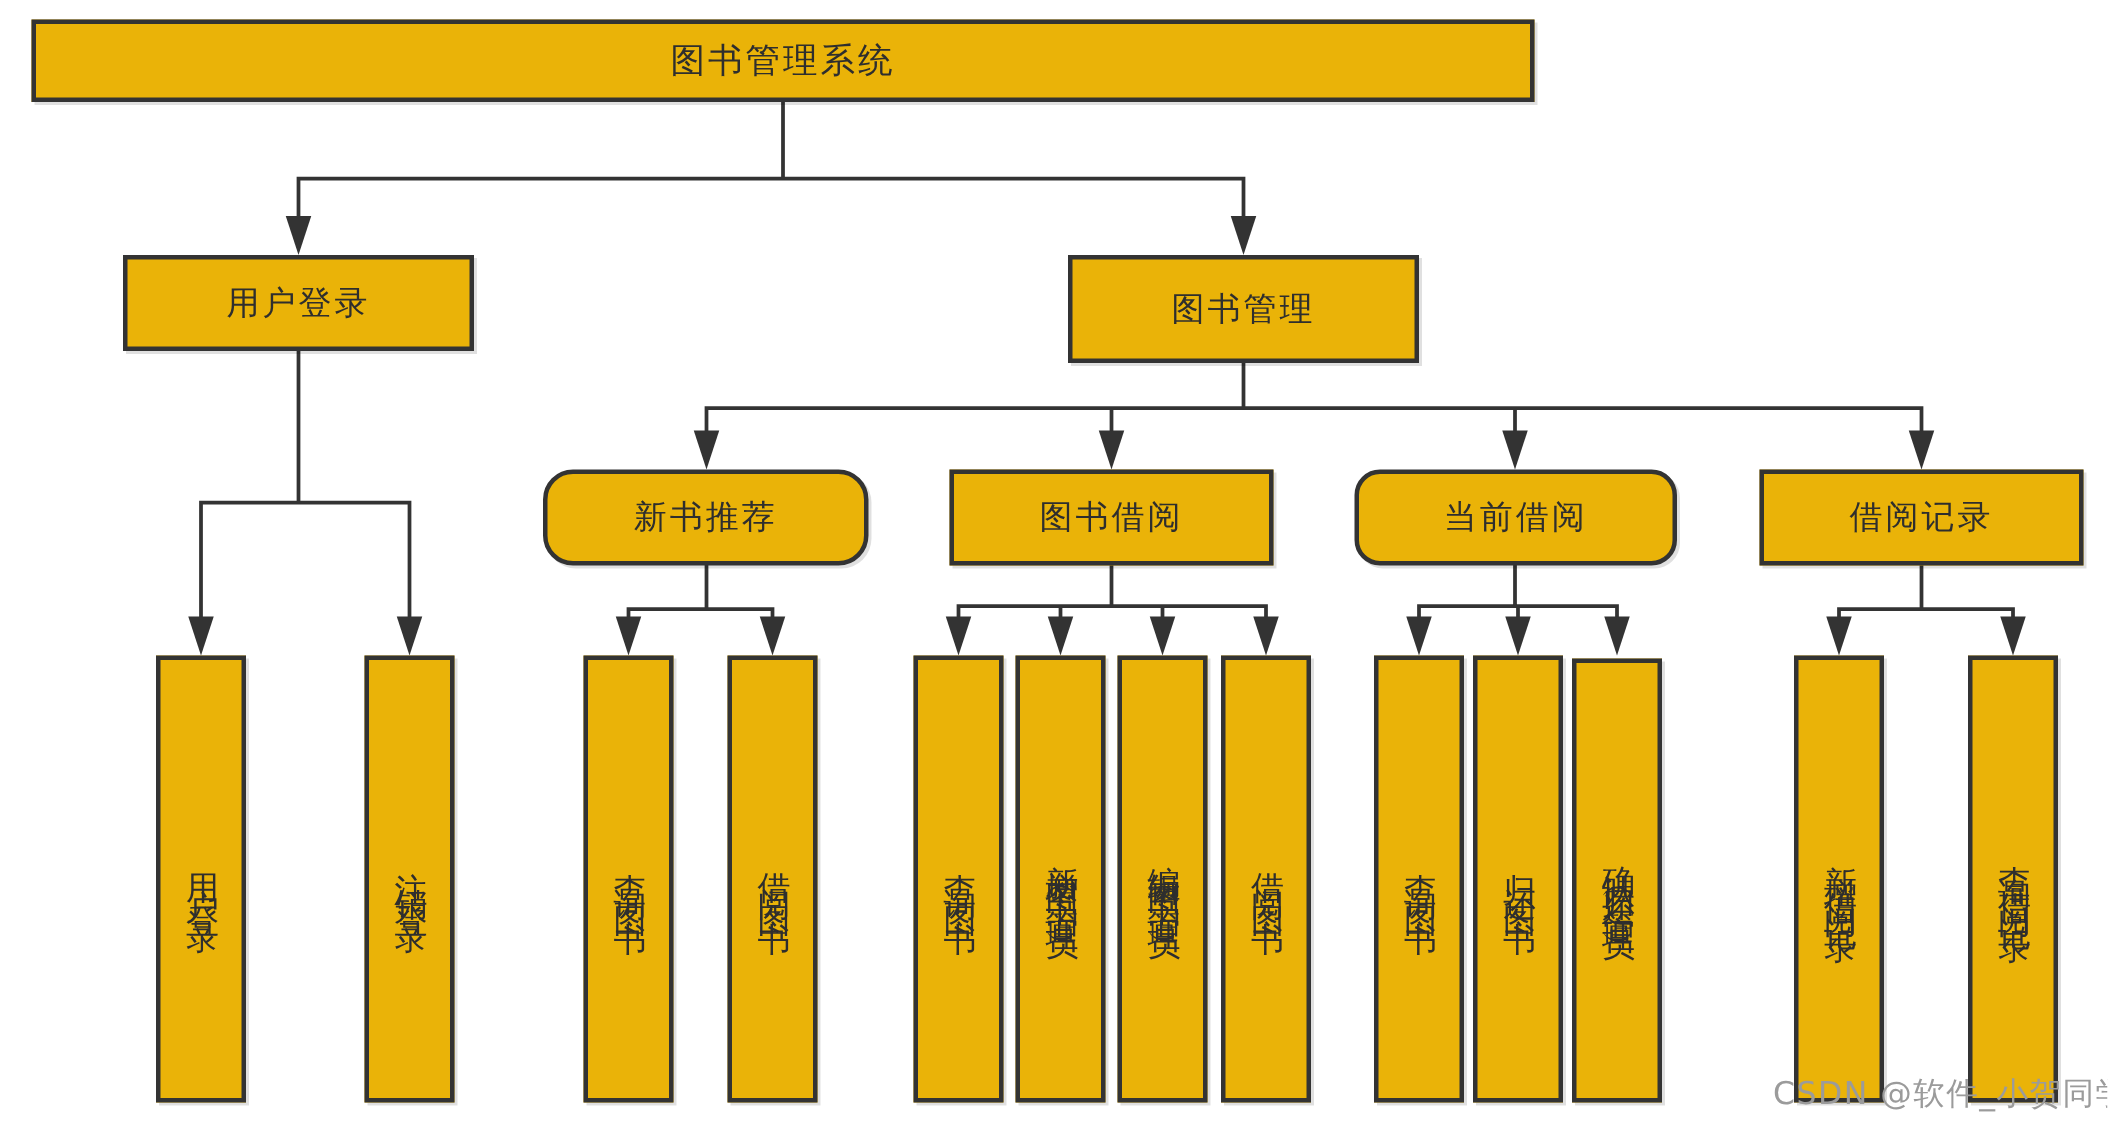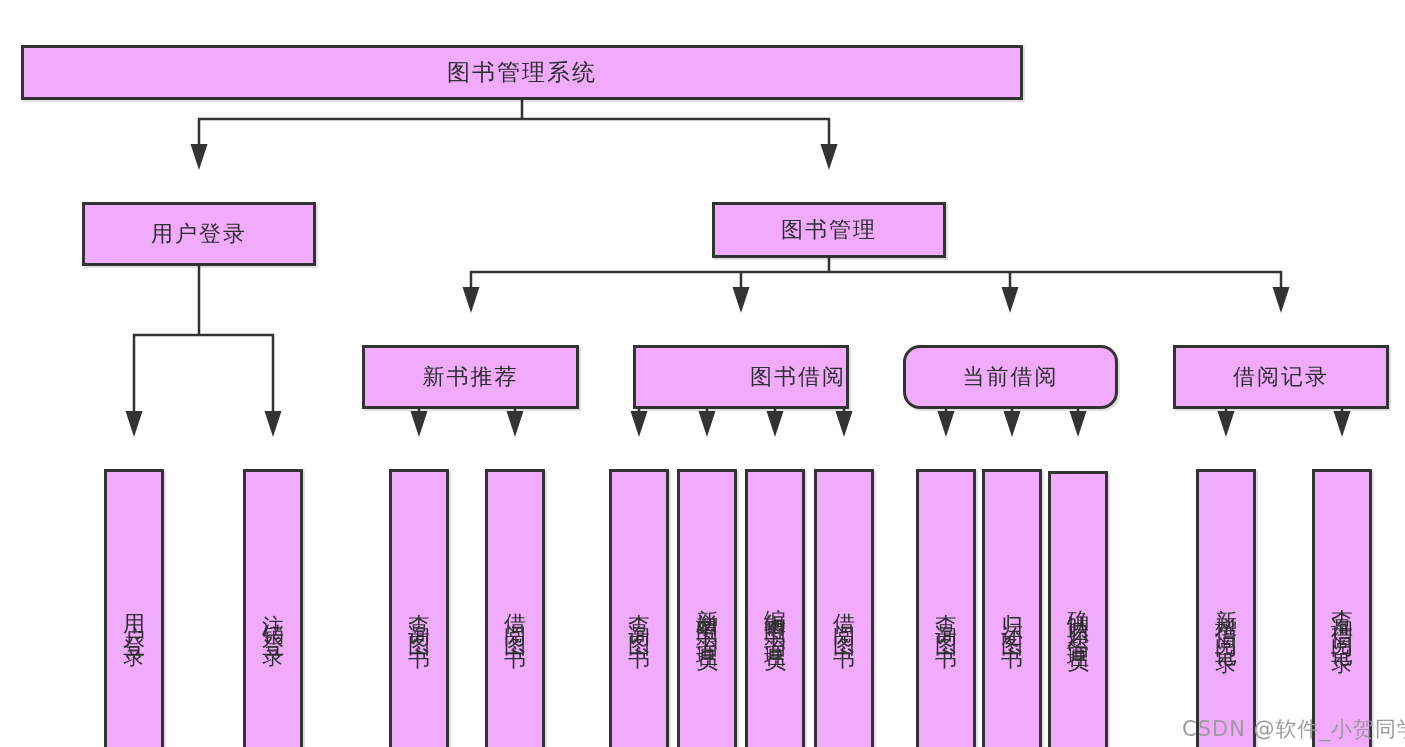--- a/index.html
+++ b/index.html
@@ -12,28 +12,27 @@
     font-family: "DejaVu Sans", "Liberation Sans", sans-serif;
   }
   .connectors {
     position: absolute;
     left: 0; top: 0;
     width: 1405px; height: 747px;
   }
   .box, .vbox {
     position: absolute;
     box-sizing: border-box;
-    background: #f0abfc;
+    background: #eab308;
     border: 3px solid #333333;
     box-shadow: 2px 2px 0 rgba(0,0,0,0.12);
     display: flex;
     align-items: center;
     justify-content: center;
     color: #2e2e2e;
-    margin-top: 32px;
   }
   .box { font-size: 22px; letter-spacing: 2px; white-space: nowrap; }
   .root-box { font-size: 23px; }
   .vbox { font-size: 22px; }
   .vbox span {
     writing-mode: vertical-rl;
     text-orientation: mixed;
     line-height: 1;
     white-space: nowrap;
   }
@@ -95,28 +94,28 @@
     </g>
   </svg>
 
   <div class="box root-box" style="left:21px; top:13px; width:1002px; height:55px;">
     <span>图书管理系统</span>
   </div>
 
   <div class="box" style="left:82px; top:170px; width:234px; height:64px;">
     <span>用户登录</span>
   </div>
-  <div class="box" style="left:712px; top:170px; width:234px; height:56px;">
+  <div class="box" style="left:712px; top:170px; width:234px; height:72px;">
     <span>图书管理</span>
   </div>
 
-  <div class="box" style="left:362px; top:313px; width:217px; height:64px;">
+  <div class="box" style="left:362px; top:313px; width:217px; height:64px;border-radius:20px;">
     <span>新书推荐</span>
   </div>
-  <div class="box" style="left:633px; top:313px; width:216px; height:64px;justify-content:flex-end;">
+  <div class="box" style="left:633px; top:313px; width:216px; height:64px;">
     <span>图书借阅</span>
   </div>
   <div class="box" style="left:903px; top:313px; width:215px; height:64px;border-radius:17px;">
     <span>当前借阅</span>
   </div>
   <div class="box" style="left:1173px; top:313px; width:216px; height:64px;">
     <span>借阅记录</span>
   </div>
 
   <div class="vbox sp4" style="left:104px; top:437px; width:60px; height:298px;">

